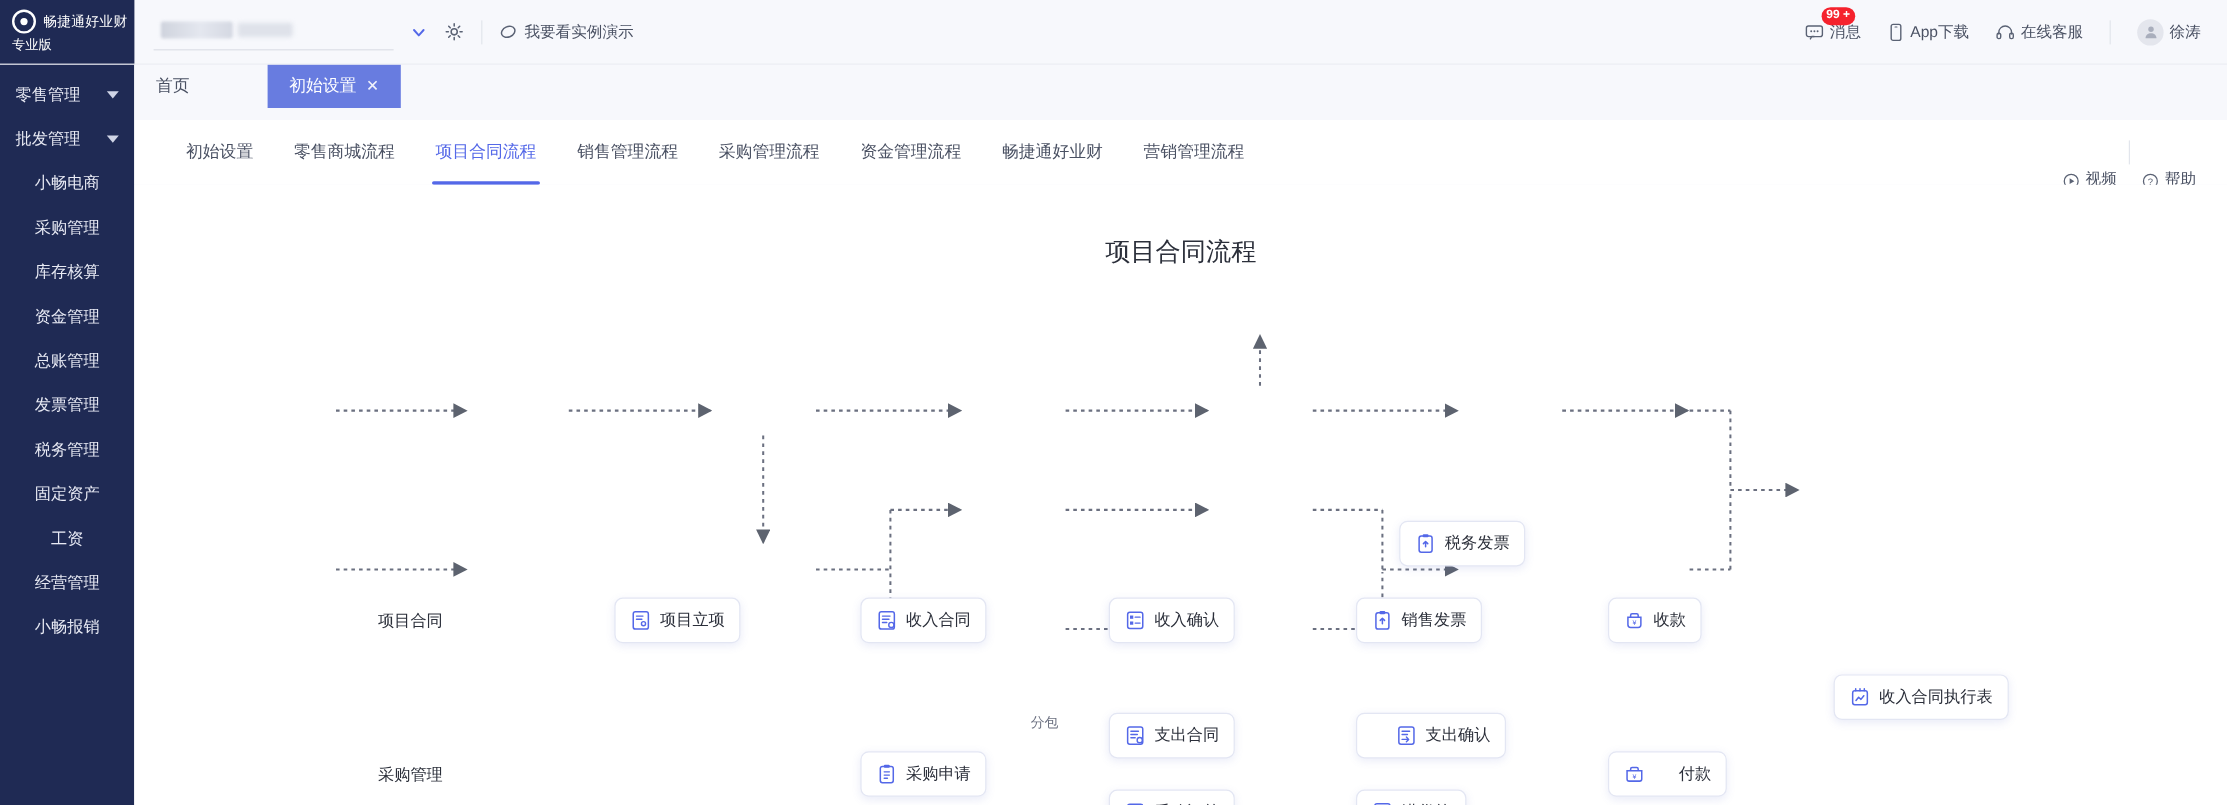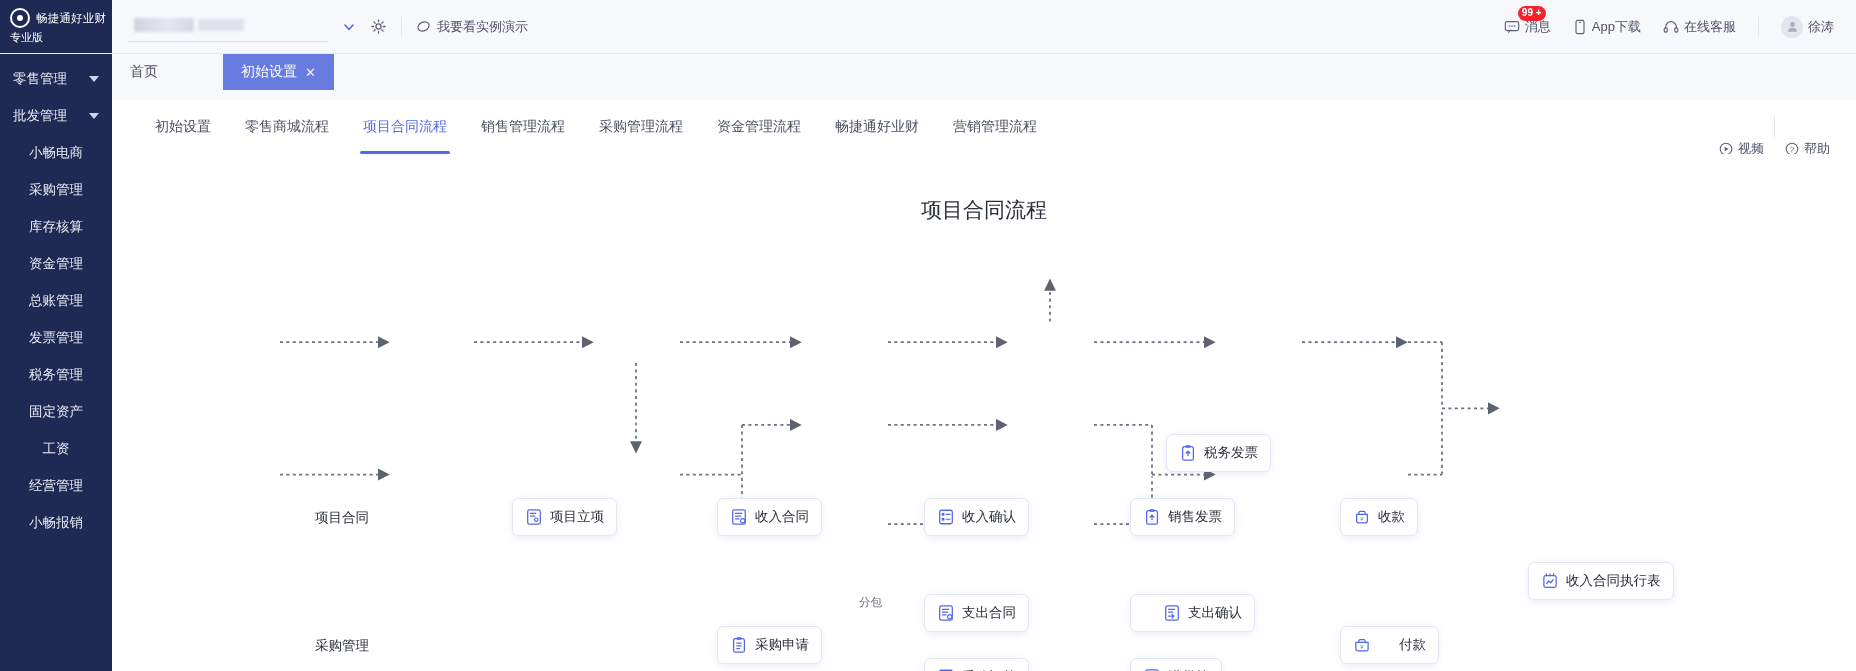--- a/index.html
+++ b/index.html
@@ -63,21 +63,21 @@
   
   .modtabs { background: #fff; height: 54px; display: flex; align-items: center;
              padding: 0 26px; flex: 0 0 54px; position: relative; }
   .mtab { font-size: 14px; color: #4a5163; padding: 0 17px; height: 54px; display: flex;
           align-items: center; cursor: pointer; position: relative; white-space: nowrap; }
   .mtab.active { color: #5468e8; }
   .mtab.active::after { content: ""; position: absolute; left: 14px; right: 14px; bottom: 0;
                         height: 3px; background: #5468e8; border-radius: 2px; }
   .mod-right { margin-left: auto; display: flex; align-items: center; gap: 10px;
                font-size: 13px; color: #4a5163; }
-  .mr-item { display: flex; align-items: center; gap: 5px; cursor: pointer; margin-top: 43px; }
+  .mr-item { display: flex; align-items: flex-end; gap: 5px; cursor: pointer; margin-top: 43px; }
 
   
   .canvas { flex: 1; background: #fff; position: relative; overflow: hidden; }
   .flow-title { position: absolute; left: 0; right: 0; top: 42px; text-align: center;
                 font-size: 21px; color: #2b2f3a; }
 
   .node { position: absolute; height: 38px; background: #fff; border: 1px solid #e3e6f3;
           border-radius: 7px; display: flex; align-items: center; gap: 7px; padding: 0 12px;
           font-size: 13.5px; color: #2b2f3a; white-space: nowrap; cursor: pointer;
           box-shadow: 0 2px 7px rgba(96,110,200,.13); }

